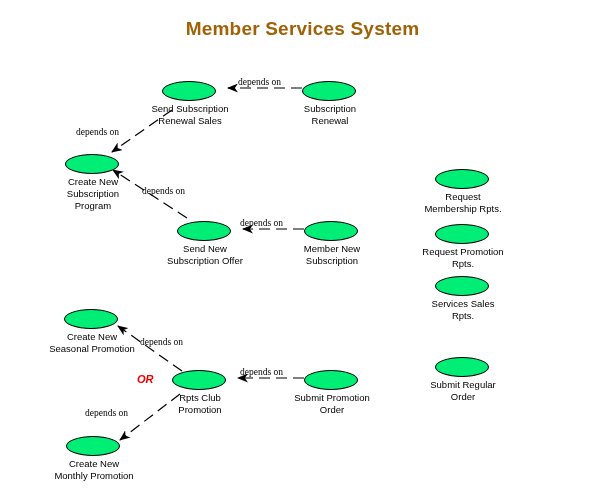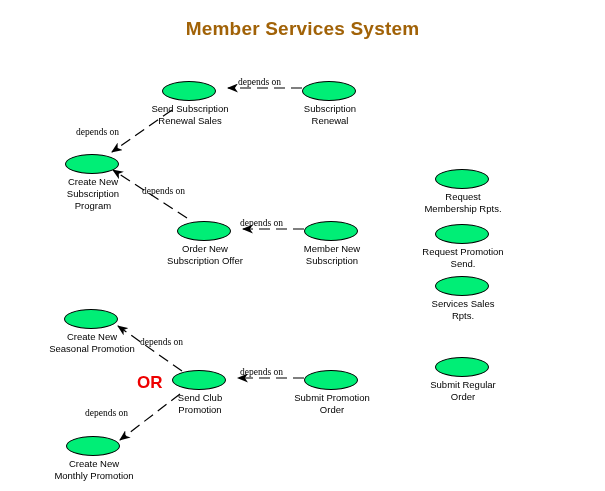--- a/index.html
+++ b/index.html
@@ -70,22 +70,23 @@
   .edge-label {
     position: absolute;
     font-family: Liberation Serif, serif;
     font-size: 9.5px;
     color: #000000;
     white-space: nowrap;
   }
   .or-label {
     position: absolute;
     font-family: "Liberation Sans", sans-serif;
-    font-size: 17px;
+    font-size: 11px;
     font-weight: bold;
+    font-style: italic;
     color: #ee0000;
     white-space: nowrap;
   }
 </style>
 </head>
 <body>
 
 <div id="canvas">
 
   <div id="title-block">
@@ -128,40 +129,40 @@
 
   <div class="node" style="left:93px; top:165px;">
     <div class="node-ellipse"></div>
     <div class="node-label">Create New
 Subscription
 Program</div>
   </div>
 
   <div class="node" style="left:205px; top:232px;">
     <div class="node-ellipse"></div>
-    <div class="node-label">Order New
+    <div class="node-label">Send New
 Subscription Offer</div>
   </div>
 
   <div class="node" style="left:332px; top:232px;">
     <div class="node-ellipse"></div>
     <div class="node-label">Member New
 Subscription</div>
   </div>
 
   <div class="node" style="left:463px; top:180px;">
     <div class="node-ellipse"></div>
     <div class="node-label">Request
 Membership Rpts.</div>
   </div>
 
   <div class="node" style="left:463px; top:235px;">
     <div class="node-ellipse"></div>
     <div class="node-label">Request Promotion
-Send.</div>
+Rpts.</div>
   </div>
 
   <div class="node" style="left:463px; top:287px;">
     <div class="node-ellipse"></div>
     <div class="node-label">Services Sales
 Rpts.</div>
   </div>
 
   <div class="node" style="left:463px; top:368px;">
     <div class="node-ellipse"></div>
@@ -170,21 +171,21 @@
   </div>
 
   <div class="node" style="left:92px; top:320px;">
     <div class="node-ellipse"></div>
     <div class="node-label">Create New
 Seasonal Promotion</div>
   </div>
 
   <div class="node" style="left:200px; top:381px;">
     <div class="node-ellipse"></div>
-    <div class="node-label">Send Club
+    <div class="node-label">Rpts Club
 Promotion</div>
   </div>
 
   <div class="node" style="left:332px; top:381px;">
     <div class="node-ellipse"></div>
     <div class="node-label">Submit Promotion
 Order</div>
   </div>
 
   <div class="node" style="left:94px; top:447px;">

